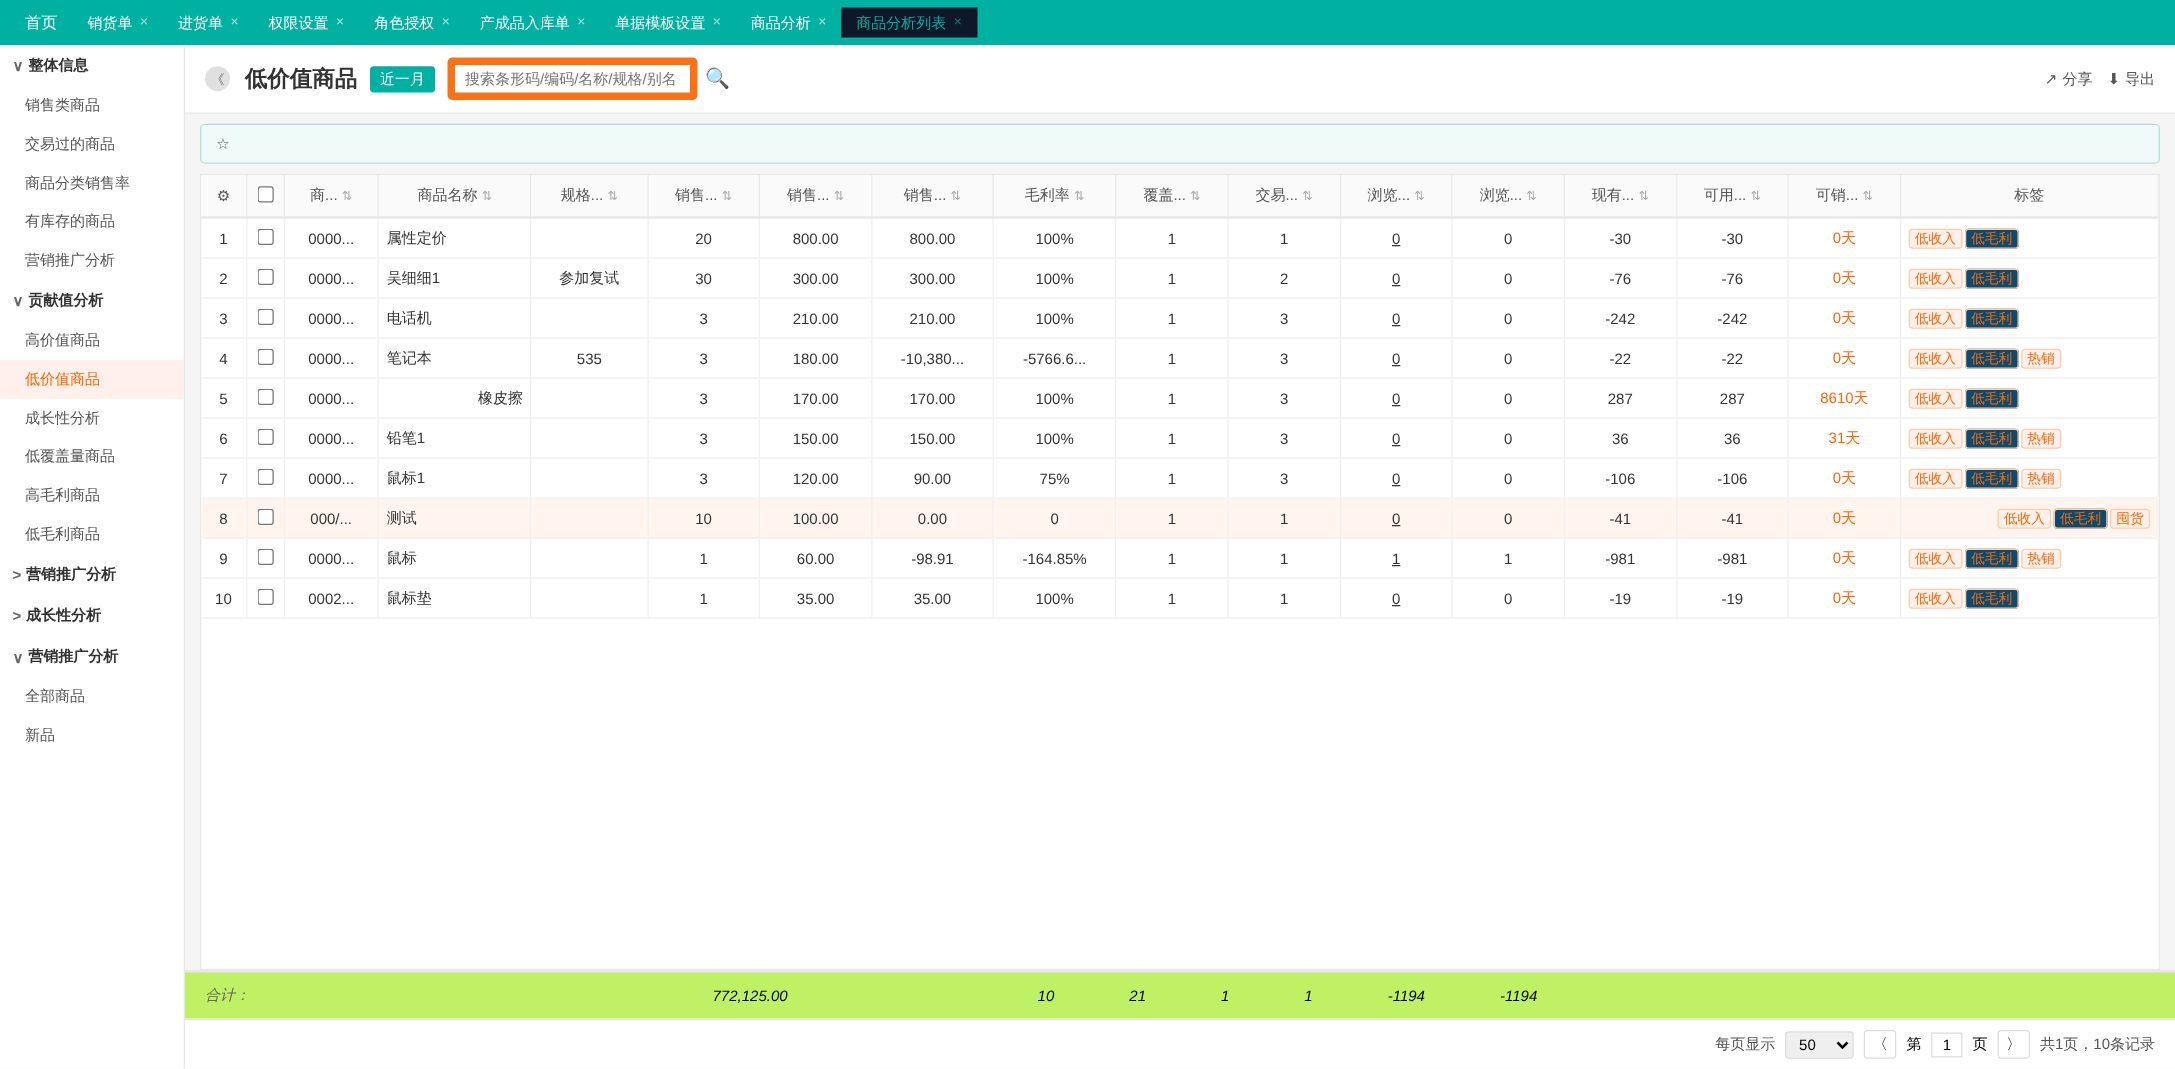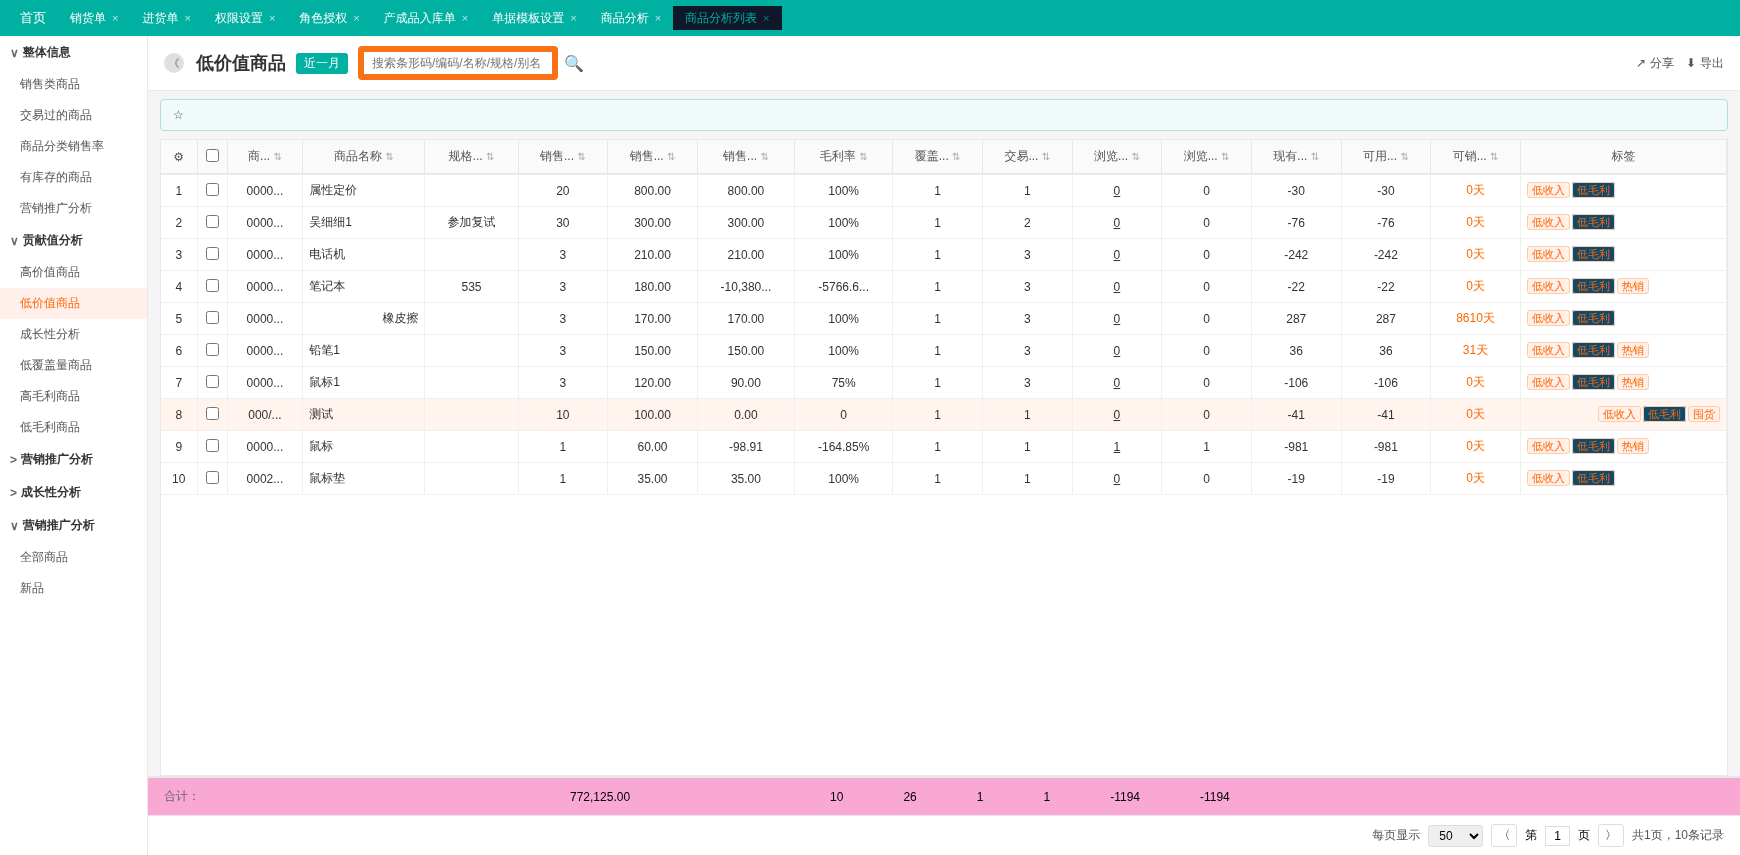--- a/index.html
+++ b/index.html
@@ -220,26 +220,27 @@
       border-radius: 3px;
       padding: 1px 4px;
       font-size: 11px;
     }
     .day-text { color: #ff6600; }
     .underline-link { text-decoration: underline; color: #333; cursor: pointer; }
     .checkbox-cell { width: 30px; }
 
     
     .summary-row {
-      background: #f9a8d4;
+      background: #bef264;
       border-top: 2px solid #e8e8e8;
       padding: 10px 16px;
       display: flex;
       align-items: center;
       font-size: 12px;
+      font-style: italic;
     }
     .summary-label { color: #666; margin-right: 20px; }
 
     
     .bottom-bar {
       background: #fff;
       border-top: 1px solid #e8e8e8;
       padding: 8px 16px;
       display: flex;
       align-items: center;
@@ -584,21 +585,21 @@
           </tbody>
       </table>
     </div>
 
     <div class="summary-row">
       <span class="summary-label">合计：</span>
       <span style="margin-right:350px"></span>
       <span style="">77</span>
       <span style="margin-right:200px">2,125.00</span>
       <span style="margin-right:60px">10</span>
-      <span style="margin-right:60px">26</span>
+      <span style="margin-right:60px">21</span>
       <span style="margin-right:60px">1</span>
       <span style="margin-right:60px">1</span>
       <span style="margin-right:60px">-1194</span>
       <span>-1194</span>
     </div>
 
     <div class="bottom-bar">
       <span class="pagination-info">每页显示</span>
       <select class="page-size-select">
         <option>50</option>

